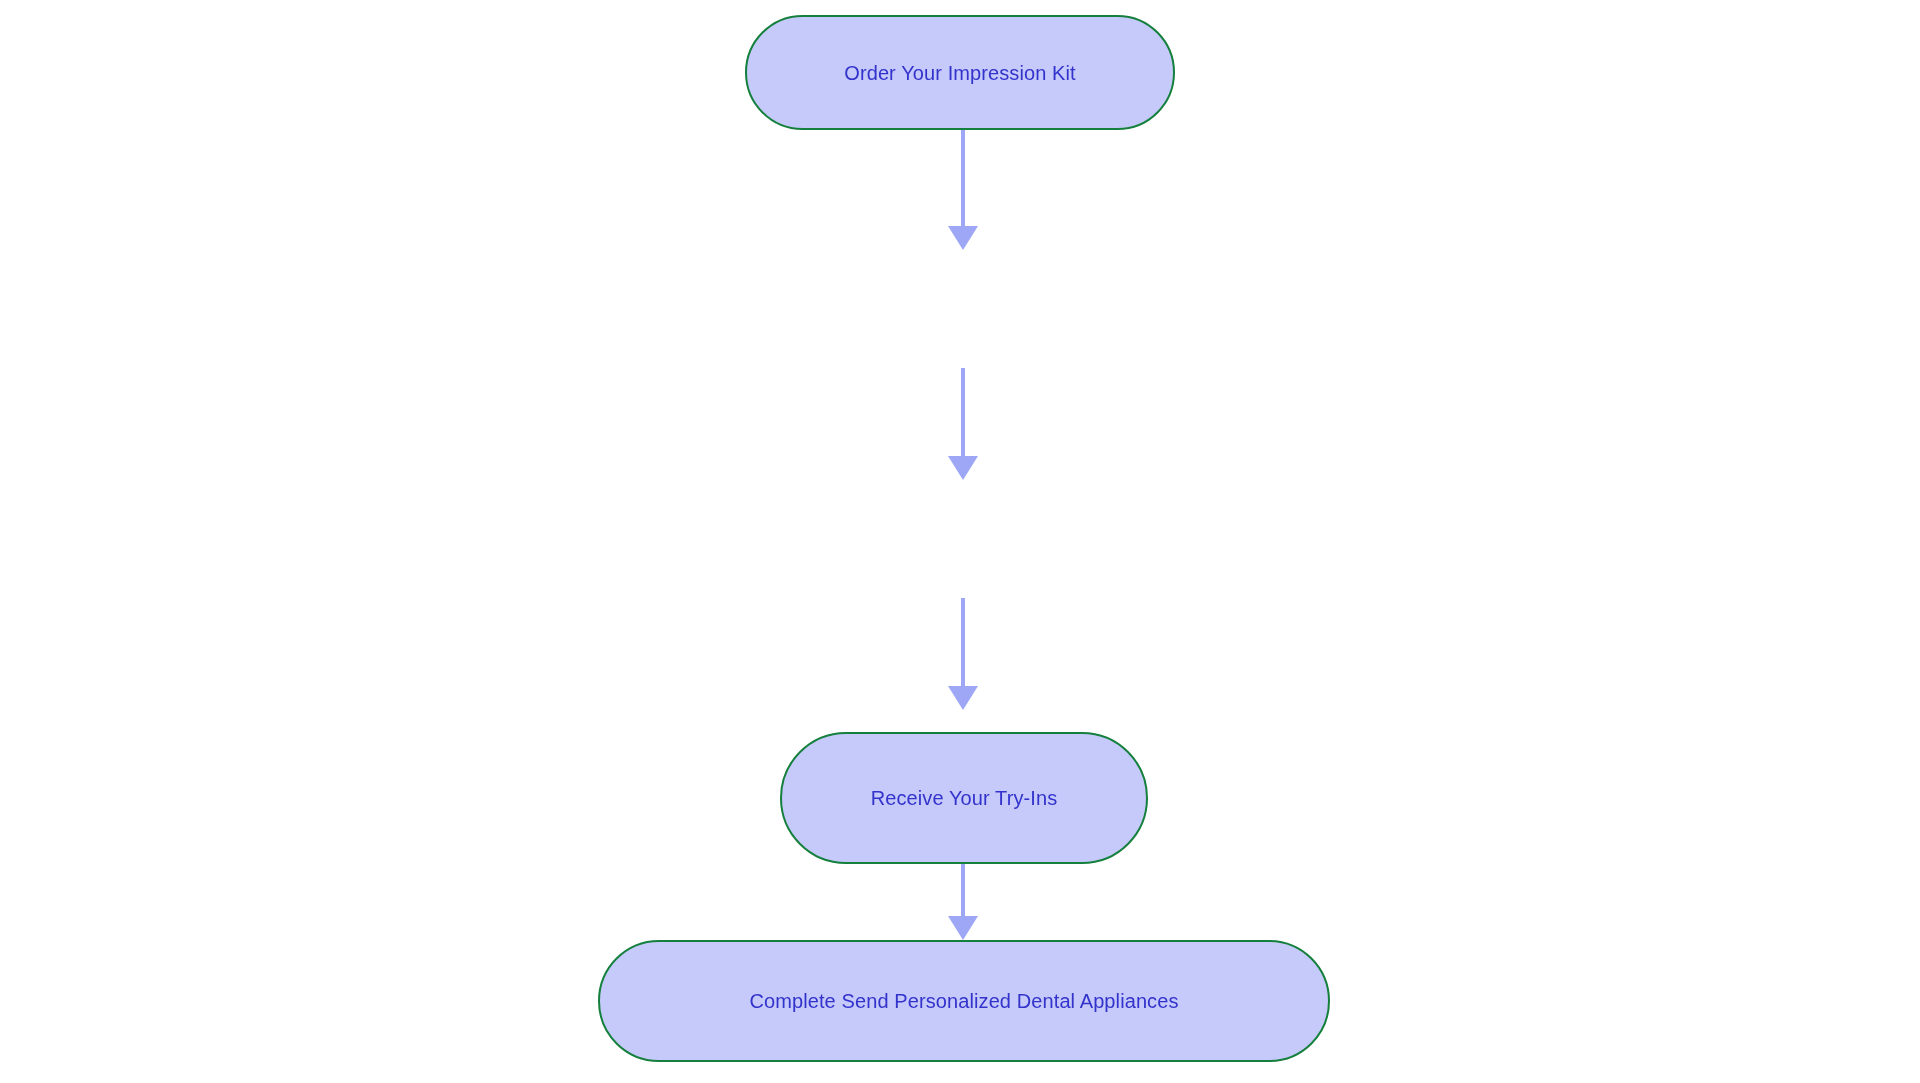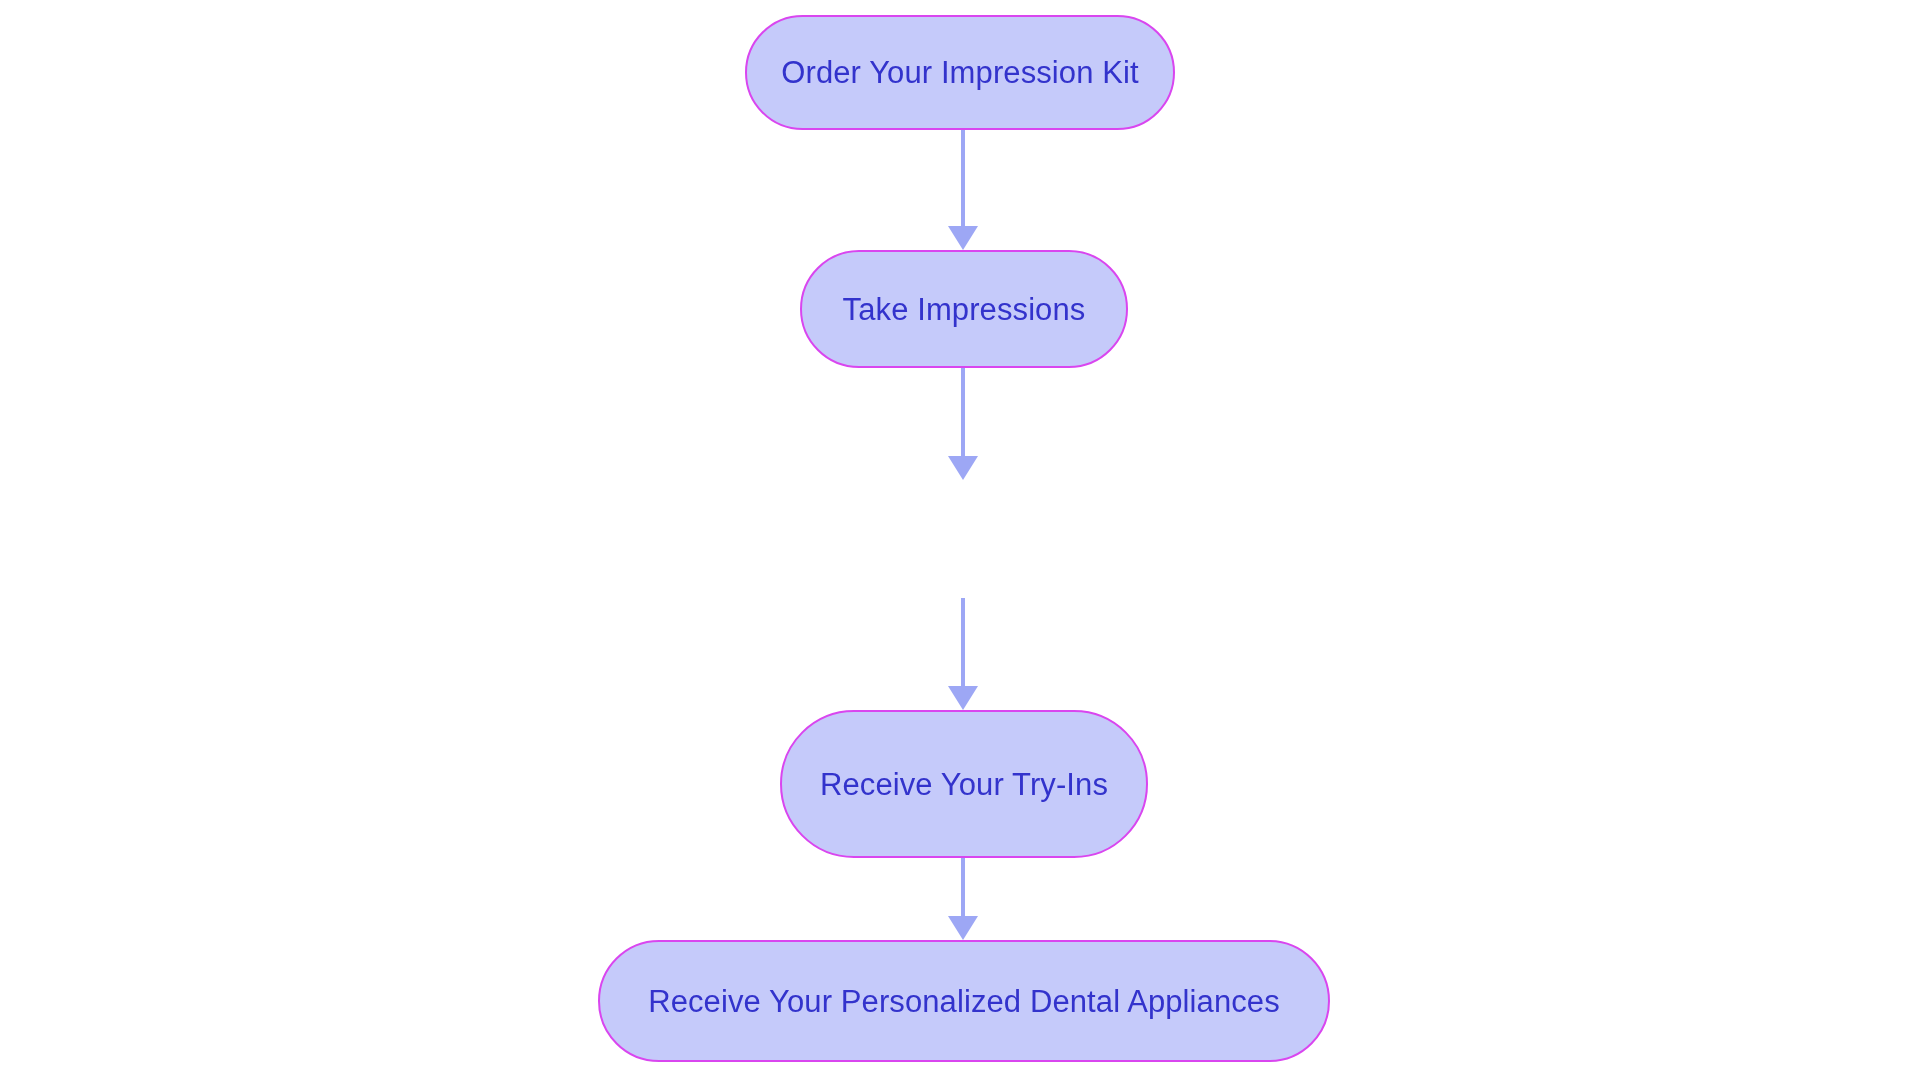--- a/index.html
+++ b/index.html
@@ -27,39 +27,39 @@
     height: 1083px;
   }
   
   .node {
     position: absolute;
     box-sizing: border-box;
     display: flex;
     align-items: center;
     justify-content: center;
     background: #c5cafa;
-    border: 2px solid #d946ef;
+    border: 2px solid #15803d;
     border-radius: 999px;
     color: #3333cc;
-    font-size: 31px;
+    font-size: 20px;
     font-weight: 400;
     letter-spacing: 0.1px;
     line-height: 1;
     white-space: nowrap;
     z-index: 2;
   }
   .node-label {
     color: #3333cc;
     pointer-events: none;
   }
   
   #node-0 { left: 745px;  top: 15px;   width: 430px; height: 115px; }
   #node-1 { left: 800px;  top: 250px;  width: 328px; height: 118px; }
   #node-2 { left: 725px;  top: 480px;  width: 475px; height: 118px; }
-  #node-3 { left: 780px;  top: 710px;  width: 368px; height: 148px; text-align: right; }
+  #node-3 { left: 780px;  top: 732px;  width: 368px; height: 132px; text-align: right; }
   #node-4 { left: 598px;  top: 940px;  width: 732px; height: 122px; }
 
   
   .connector {
     position: absolute;
     z-index: 1;
   }
   .connector .stem {
     position: absolute;
     left: 50%;
@@ -96,23 +96,20 @@
 
     <div class="node" id="node-0">
       <span class="node-label">Order Your Impression Kit</span>
     </div>
 
     <div class="connector" id="conn-0">
       <div class="stem"></div>
       <div class="head"></div>
     </div>
 
-    <div class="node" id="node-1">
-      <span class="node-label">Take Impressions</span>
-    </div>
 
     <div class="connector" id="conn-1">
       <div class="stem"></div>
       <div class="head"></div>
     </div>
 
 
     <div class="connector" id="conn-2">
       <div class="stem"></div>
       <div class="head"></div>
@@ -121,17 +118,17 @@
     <div class="node" id="node-3">
       <span class="node-label">Receive Your Try-Ins</span>
     </div>
 
     <div class="connector" id="conn-3">
       <div class="stem"></div>
       <div class="head"></div>
     </div>
 
     <div class="node" id="node-4">
-      <span class="node-label">Receive Your Personalized Dental Appliances</span>
+      <span class="node-label">Complete Send Personalized Dental Appliances</span>
     </div>
 
   </div>
 </div>
 
 </body></html>

